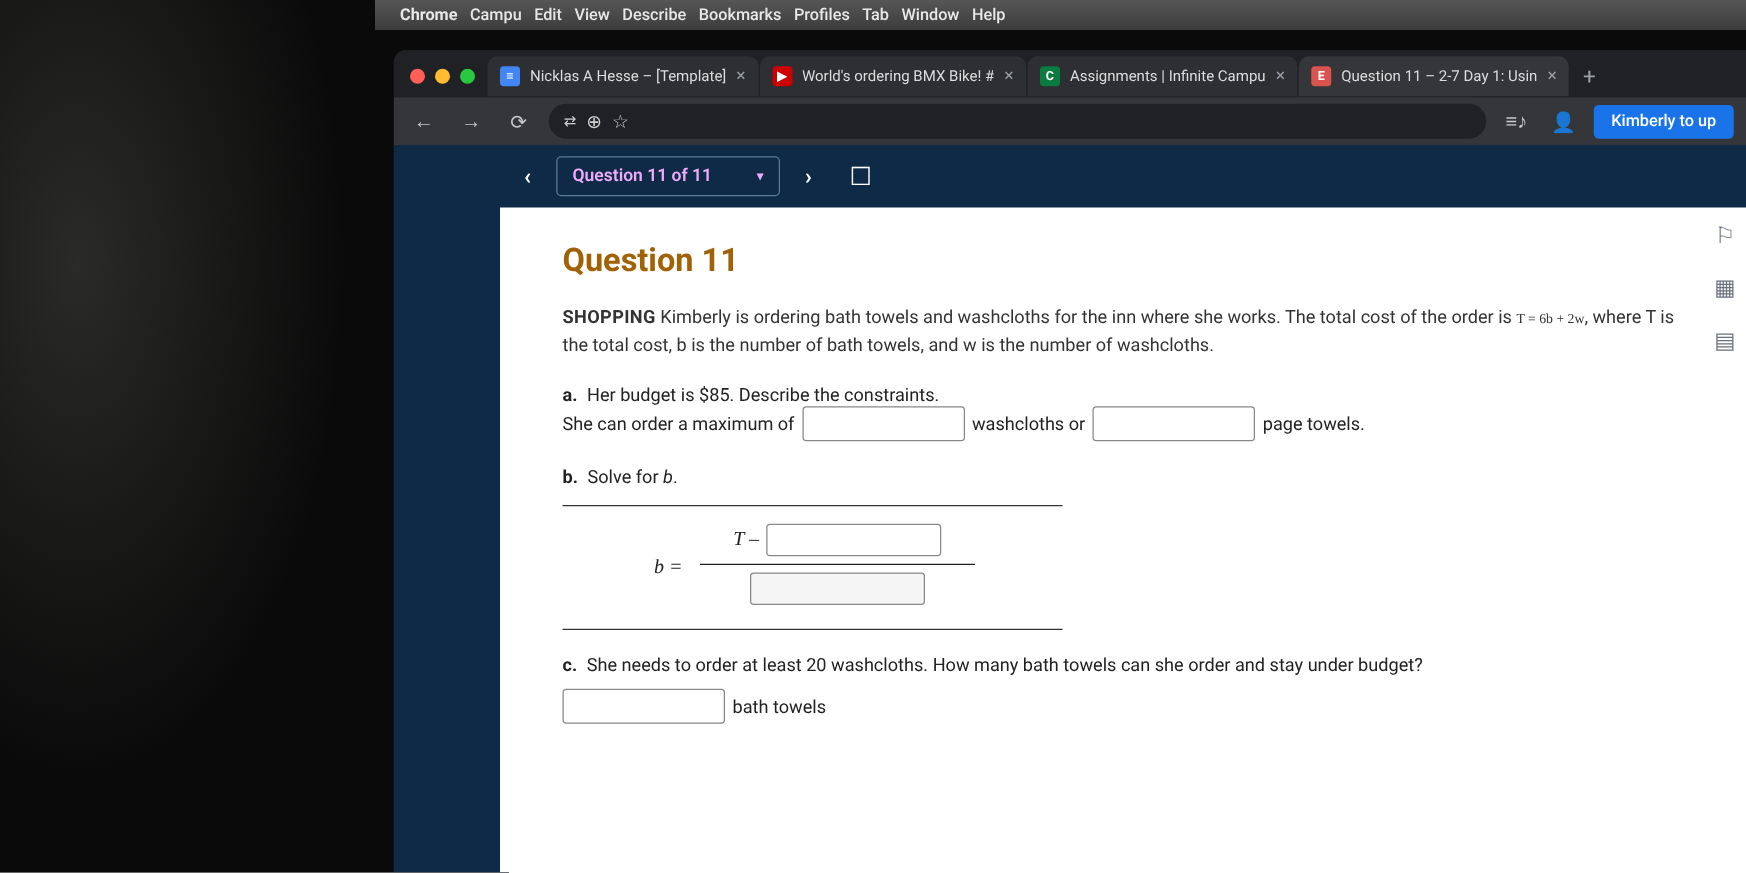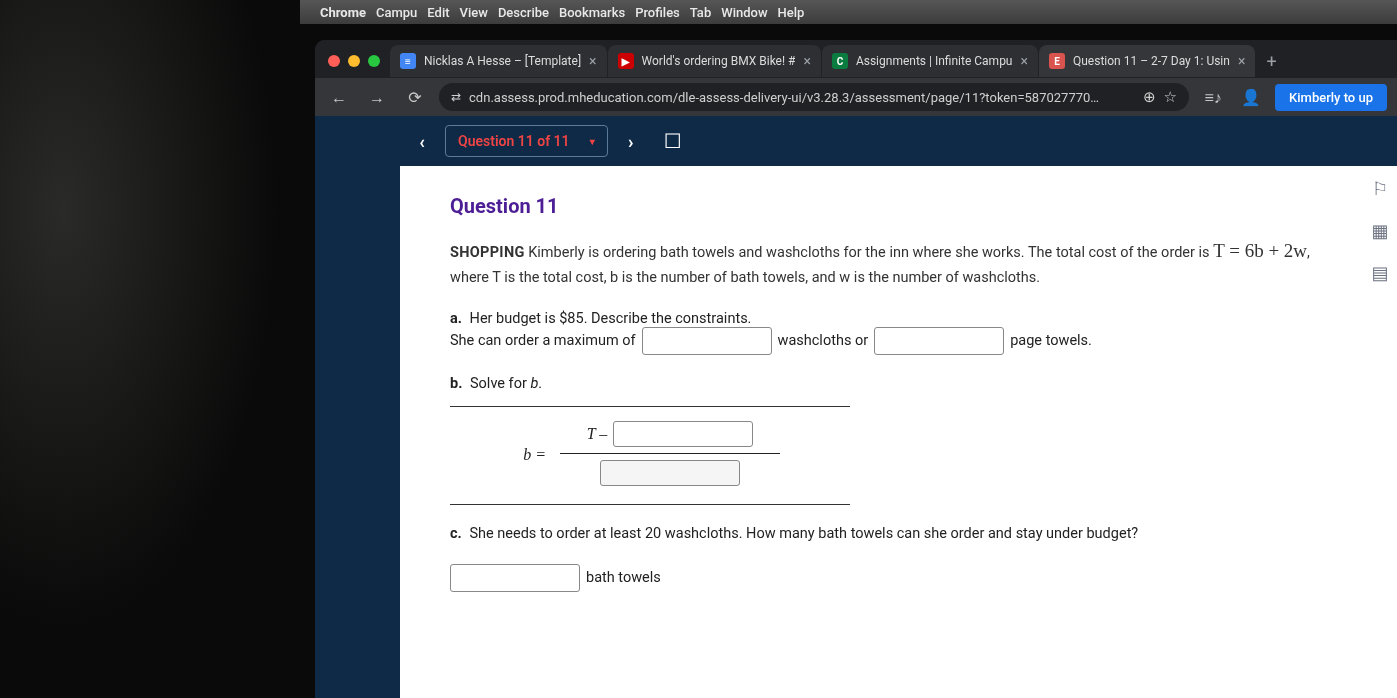--- a/index.html
+++ b/index.html
@@ -133,58 +133,58 @@
 .assess-nav .nav-arrow {
   width: 34px; height: 34px;
   display: flex; align-items: center; justify-content: center;
   color: #fff; font-size: 18px; font-weight: bold;
   cursor: pointer;
 }
 .question-select {
   border: 1px solid #5c7a9a;
   border-radius: 4px;
   padding: 7px 12px;
-  color: #ef4444;
+  color: #f0abfc;
   font-size: 14px;
   font-weight: 600;
   display: flex;
   align-items: center;
-  gap: 20px;
+  gap: 36px;
   cursor: pointer;
 }
 .question-select .caret { font-size: 10px; }
 .bookmark-icon {
   color: #fff;
   font-size: 20px;
   margin-left: 10px;
   cursor: pointer;
 }
 
 
 .paper {
   background: #fff;
   margin: 0 0 0 85px;
   height: calc(100% - 50px);
   padding: 28px 50px;
   color: #222;
   position: relative;
 }
 .q-head {
-  font-size: 20px;
+  font-size: 26px;
   font-weight: 700;
-  color: #4c1d95;
+  color: #a16207;
   margin-bottom: 18px;
 }
 .q-body {
   font-size: 14.5px;
   line-height: 1.6;
   color: #333;
 }
 .q-body .lead { font-weight: 700; text-transform: uppercase; letter-spacing: 0.3px; }
-.formula { font-family: 'Times New Roman', serif; font-size: 19px; }
+.formula { font-family: 'Times New Roman', serif; font-size: 11px; }
 
 .part { margin-top: 20px; font-size: 14.5px; }
 .part-label { font-weight: 700; margin-right: 4px; }
 
 .inline-row {
   margin-top: 0;
   display: flex;
   align-items: center;
   gap: 6px;
   flex-wrap: wrap;
@@ -292,21 +292,20 @@
     </div>
     <div class="new-tab">+</div>
   </div>
 
   <div class="toolbar">
     <div class="nav-btn">←</div>
     <div class="nav-btn">→</div>
     <div class="nav-btn">⟳</div>
     <div class="address">
       <span class="lock-icon">⇄</span>
-      <span class="url">cdn.assess.prod.mheducation.com/dle-assess-delivery-ui/v3.28.3/assessment/page/11?token=587027770…</span>
       <span style="font-size:15px">⊕</span>
       <span style="font-size:15px">☆</span>
     </div>
     <div class="nav-btn">≡♪</div>
     <div class="nav-btn">👤</div>
     <div class="relaunch">Kimberly to up</div>
   </div>
 
   <div class="app-content">
 
@@ -367,20 +366,20 @@
             </div>
           </div>
         </div>
         <hr class="eq-hr">
       </div>
 
       <div class="part">
         <span class="part-label">c.</span>
         <span>She needs to order at least 20 washcloths. How many bath towels can she order and stay under budget?</span>
       </div>
-      <div class="inline-row" style="margin-top:22px">
+      <div class="inline-row" style="margin-top:10px">
         <span class="answer-box sm"></span>
         <span>bath towels</span>
       </div>
 
     </div>
   </div>
 </div>
 
 </body></html>

